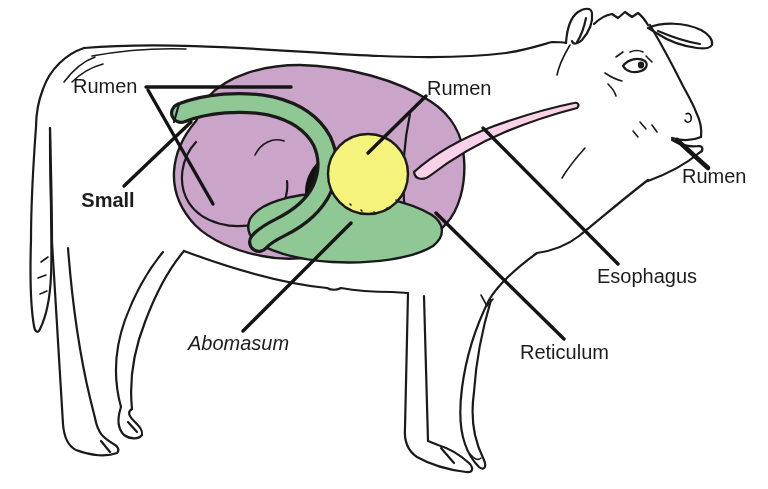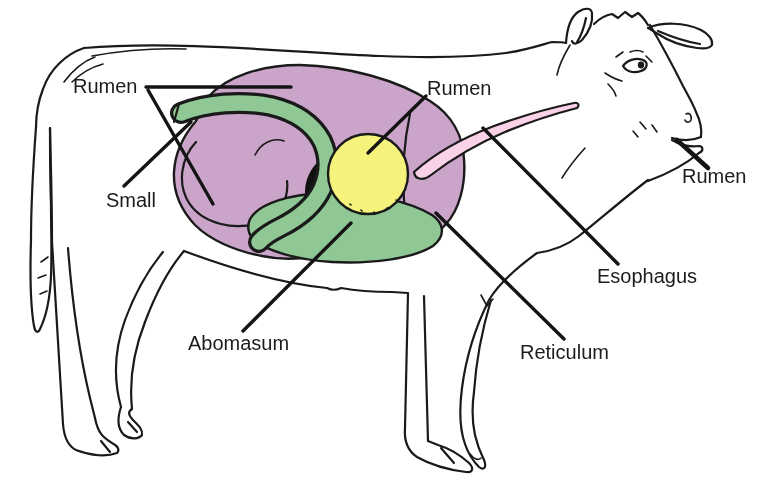--- a/index.html
+++ b/index.html
@@ -22,21 +22,21 @@
   .sketch-thin { fill: none; stroke: var(--outline); stroke-width: 1.6; stroke-linecap: round; stroke-linejoin: round; }
   .organ { stroke: var(--outline); stroke-width: 2.4; stroke-linejoin: round; }
   .labels-layer { position: absolute; left: 0; top: 0; width: 100%; height: 100%; }
   .label {
     position: absolute;
     font-size: 20px;
     line-height: 21px;
     color: var(--label-text);
     white-space: nowrap;
   }
-  .label.center { text-align: right; white-space: normal; }
+  .label.center { text-align: center; white-space: normal; font-weight: bold; }
   .label .ln { display: block; }
 </style>
 </head>
 <body>
 
 <div class="stage">
 
   <svg class="diagram-svg" width="768" height="489" viewBox="0 0 768 489">
 
     <g>
@@ -104,15 +104,15 @@
 
   <div class="labels-layer">
     <div class="label" style="left: 73px; top: 76px;">Rumen</div>
     <div class="label center" style="left: 60px; top: 190px; width: 96px;">
       <span class="ln">Small</span>
     </div>
     <div class="label" style="left: 427px; top: 78px;">Rumen</div>
     <div class="label" style="left: 682px; top: 166px;">Rumen</div>
     <div class="label" style="left: 585px; top: 266px; margin-left: 12px;">Esophagus</div>
     <div class="label" style="left: 520px; top: 342px; text-align: center;">Reticulum</div>
-    <div class="label" style="left: 188px; top: 333px;">Abomasum</div>
+    <div class="label" style="left: 188px; top: 333px; font-style: italic;">Abomasum</div>
   </div>
 </div>
 
 </body></html>

